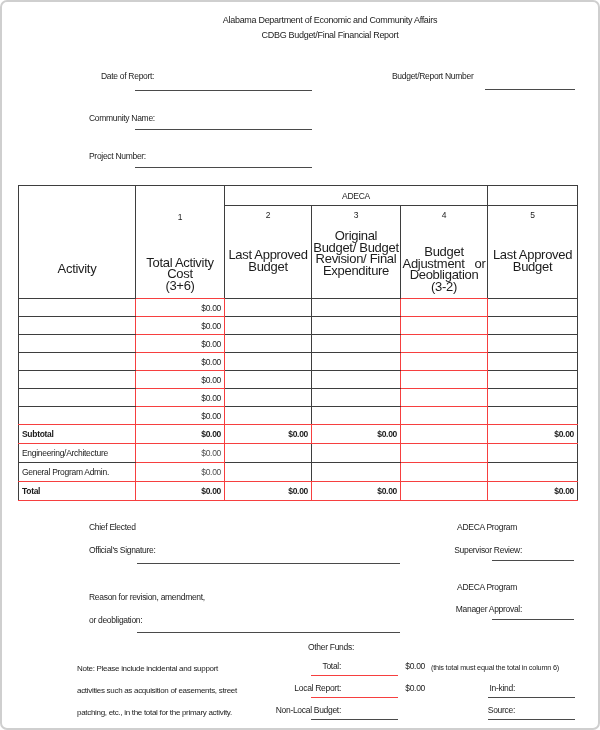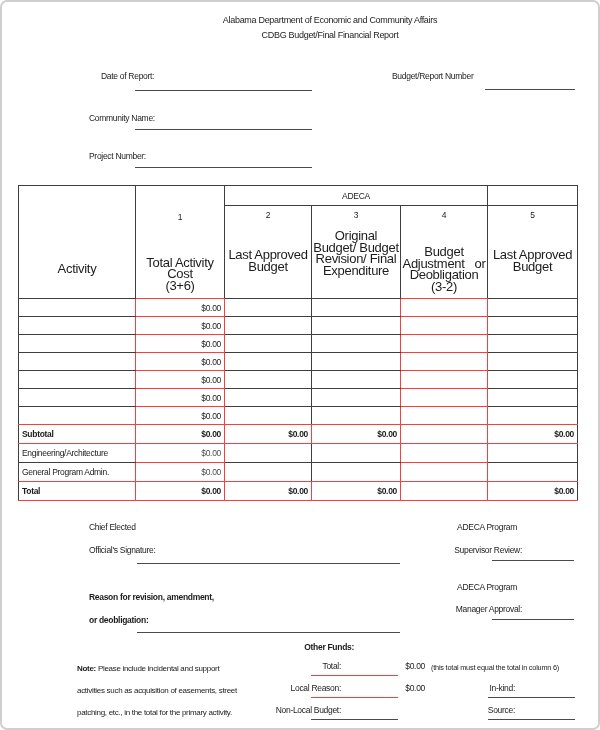--- a/index.html
+++ b/index.html
@@ -7,21 +7,21 @@
   body { font-family: "Liberation Sans", sans-serif; color:#1c1c1c; }
   .page {
     position: relative; width: 600px; height: 730px;
     background: #fff; border: 2px solid #cfcfcf; border-radius: 7px;
     overflow: hidden; letter-spacing: -0.3px;
   }
   .abs { position: absolute; margin-left: 30px; }
   .t9  { font-size: 9px; }
   .t85 { font-size: 8.5px; }
   .t73 { font-size: 7.3px; letter-spacing: -0.2px; }
-  .b   { font-weight: bold; }
+  .b   { font-weight: normal; }
   .ctr { text-align: center; width: 100%; }
   .rt  { text-align: right; }
   .fline  { position:absolute; border-top: 1.5px solid #4a4a4a; height:0; }
   .fline.red { border-top-color: #f63f3f; }
 
   
   table.grid { position:absolute; left:16px; top:183px; width:559px;
                border-collapse: collapse; table-layout: fixed; }
   table.grid td { border: 1px solid #3e3e3e; font-size:8.5px; padding:0 3px;
                   vertical-align: middle; overflow:hidden; }
@@ -221,21 +221,21 @@
   <div class="abs t85 rt" style="left:408px; top:602px; width:82px;">Manager Approval:</div>
   <div class="fline" style="left:490px; top:617px; width:82px;"></div>
 
   <div class="abs t85 b rt" style="left:240px; top:640px; width:82px;">Other Funds:</div>
 
   <div class="abs t85 rt" style="left:220px; top:659px; width:89px;">Total:</div>
   <div class="abs t85 rt" style="left:309px; top:659px; width:84px;">$0.00</div>
   <div class="abs t73" style="left:399px; top:661px;">(this total must equal the total in column 6)</div>
   <div class="fline red" style="left:309px; top:673px; width:87px;"></div>
 
-  <div class="abs t85 rt" style="left:220px; top:681px; width:89px;">Local Reason:</div>
+  <div class="abs t85 rt" style="left:220px; top:681px; width:89px;">Local Report:</div>
   <div class="abs t85 rt" style="left:309px; top:681px; width:84px;">$0.00</div>
   <div class="fline red" style="left:309px; top:695px; width:87px;"></div>
 
   <div class="abs t85 rt" style="left:410px; top:681px; width:73px;">In-kind:</div>
   <div class="abs t85" style="left:488px; top:681px; width:83px;"></div>
   <div class="fline" style="left:486px; top:695px; width:87px;"></div>
 
   <div class="abs t85 rt" style="left:200px; top:703px; width:109px;">Non-Local Budget:</div>
   <div class="abs t85 rt" style="left:309px; top:703px; width:84px;"></div>
   <div class="fline" style="left:309px; top:717px; width:87px;"></div>

